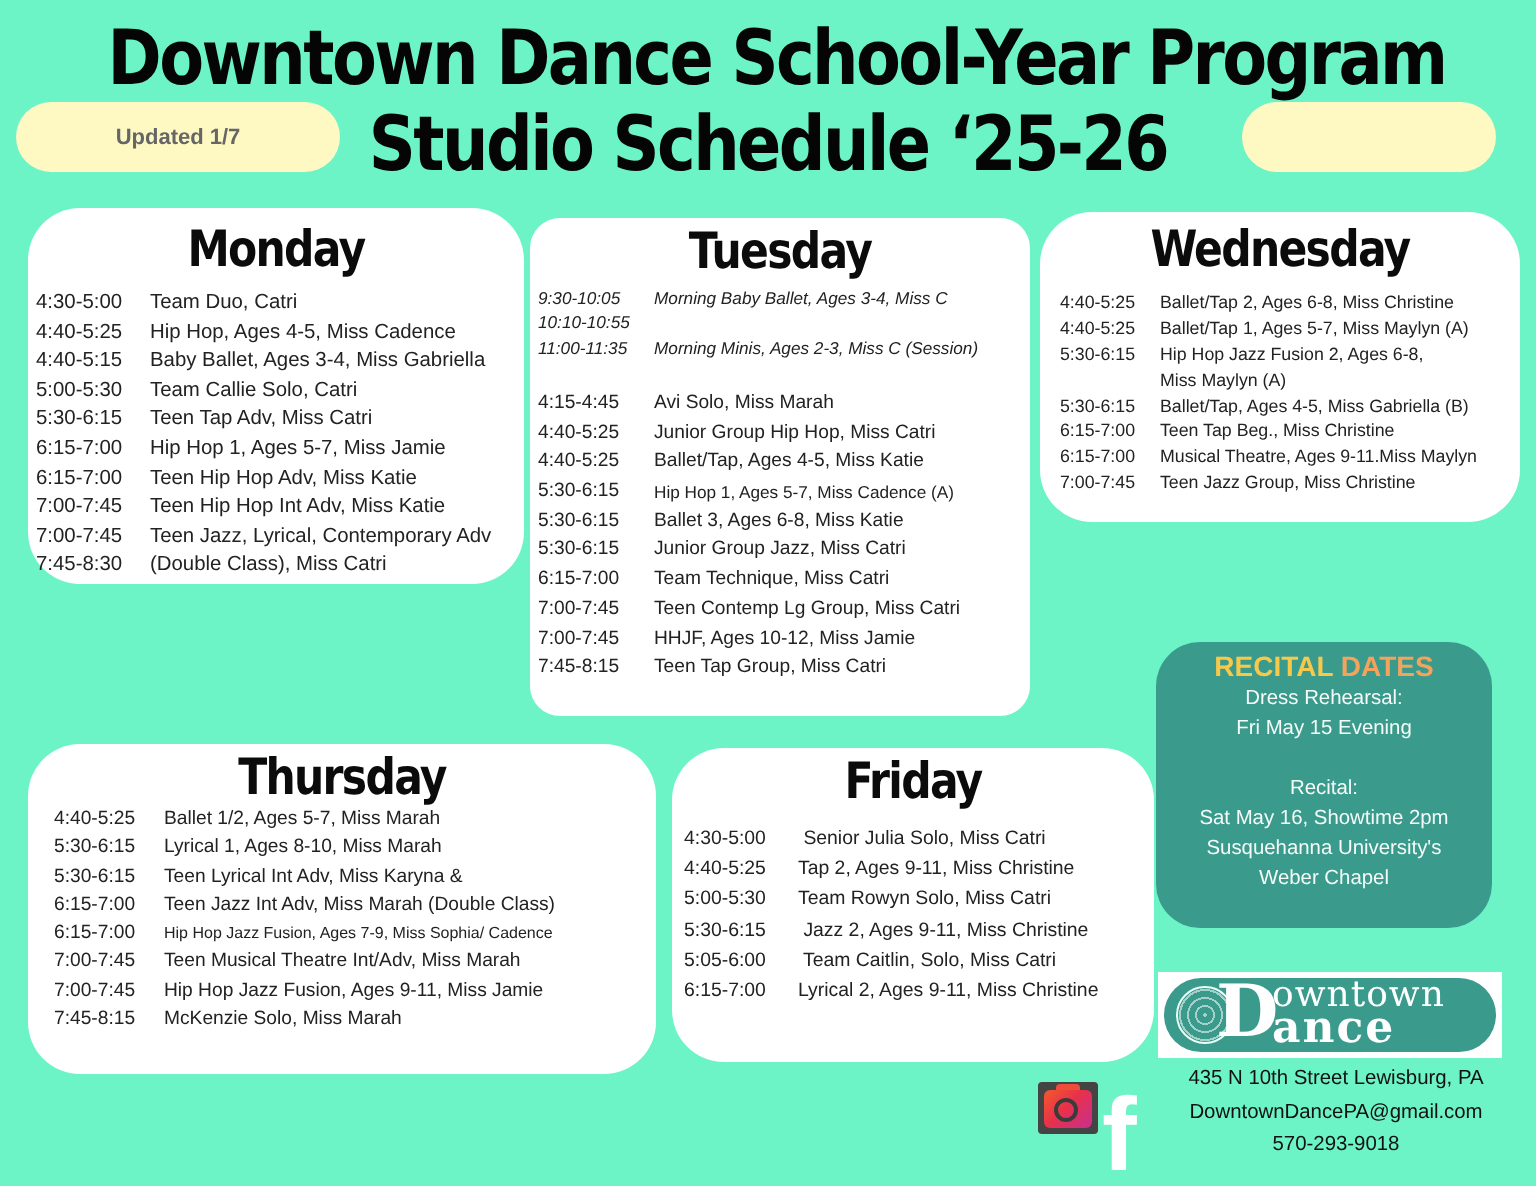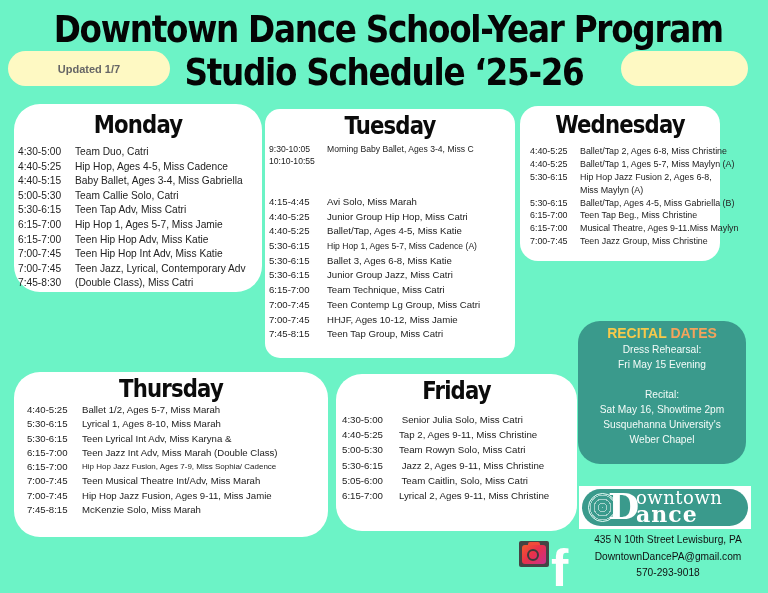--- a/index.html
+++ b/index.html
@@ -39,27 +39,27 @@
 
   #monday { left: 14px; top: 104px; width: 248px; height: 188px; }
   #monday .day-title { margin-top: 6px; }
   #monday .rows { left: 4px; top: 41px; font-size: 10.2px; }
   #monday .row { height: 14.6px; line-height: 14.6px; }
   #monday .row .t { width: 57px; }
 
   #tuesday { left: 265px; top: 109px; width: 250px; height: 249px; border-radius: 15px; }
   #tuesday .day-title { margin-top: 2px; }
   #tuesday .rows.am { left: 4px; top: 34px; font-size: 8.6px; }
-  #tuesday .rows.am .row { height: 12.4px; line-height: 12.4px; }
+  #tuesday .rows.am .row { height: 12.4px; line-height: 12.4px; font-style: italic; }
   #tuesday .rows.am .row .t { width: 58px; }
   #tuesday .rows.pm { left: 4px; top: 60px; font-size: 9.6px; }
   #tuesday .rows.pm .row { height: 14.7px; line-height: 14.7px; }
   #tuesday .rows.pm .row .t { width: 58px; }
 
-  #wednesday { left: 520px; top: 106px; width: 200px; height: 155px; border-radius: 18px; }
+  #wednesday { left: 520px; top: 106px; width: 240px; height: 155px; }
   #wednesday .day-title { margin-top: 4px; }
   #wednesday .rows { left: 10px; top: 39px; font-size: 8.9px; }
   #wednesday .row { height: 12.9px; line-height: 12.9px; }
   #wednesday .row .t { width: 50px; }
 
   #thursday { left: 14px; top: 372px; width: 314px; height: 165px; }
   #thursday .day-title { margin-top: 2px; }
   #thursday .rows { left: 13px; top: 31px; font-size: 9.6px; }
   #thursday .row { height: 14.3px; line-height: 14.3px; }
   #thursday .row .t { width: 55px; }
@@ -185,20 +185,24 @@
 
 <div id="tuesday" class="card">
   <div class="day-title">Tuesday</div>
   <div class="rows am">
     <div class="row">
         <span class="t">9:30-10:05</span>
         <span class="d">Morning Baby Ballet, Ages 3-4, Miss C</span>
       </div>
     <div class="row">
         <span class="t">10:10-10:55</span>
+      </div>
+    <div class="row">
+        <span class="t">11:00-11:35</span>
+        <span class="d">Morning Minis, Ages 2-3, Miss C (Session)</span>
       </div>
   </div>
   <div class="rows pm" style="top:86px;">
     <div class="row">
         <span class="t">4:15-4:45</span>
         <span class="d">Avi Solo, Miss Marah</span>
       </div>
     <div class="row">
         <span class="t">4:40-5:25</span>
         <span class="d">Junior Group Hip Hop, Miss Catri</span>

